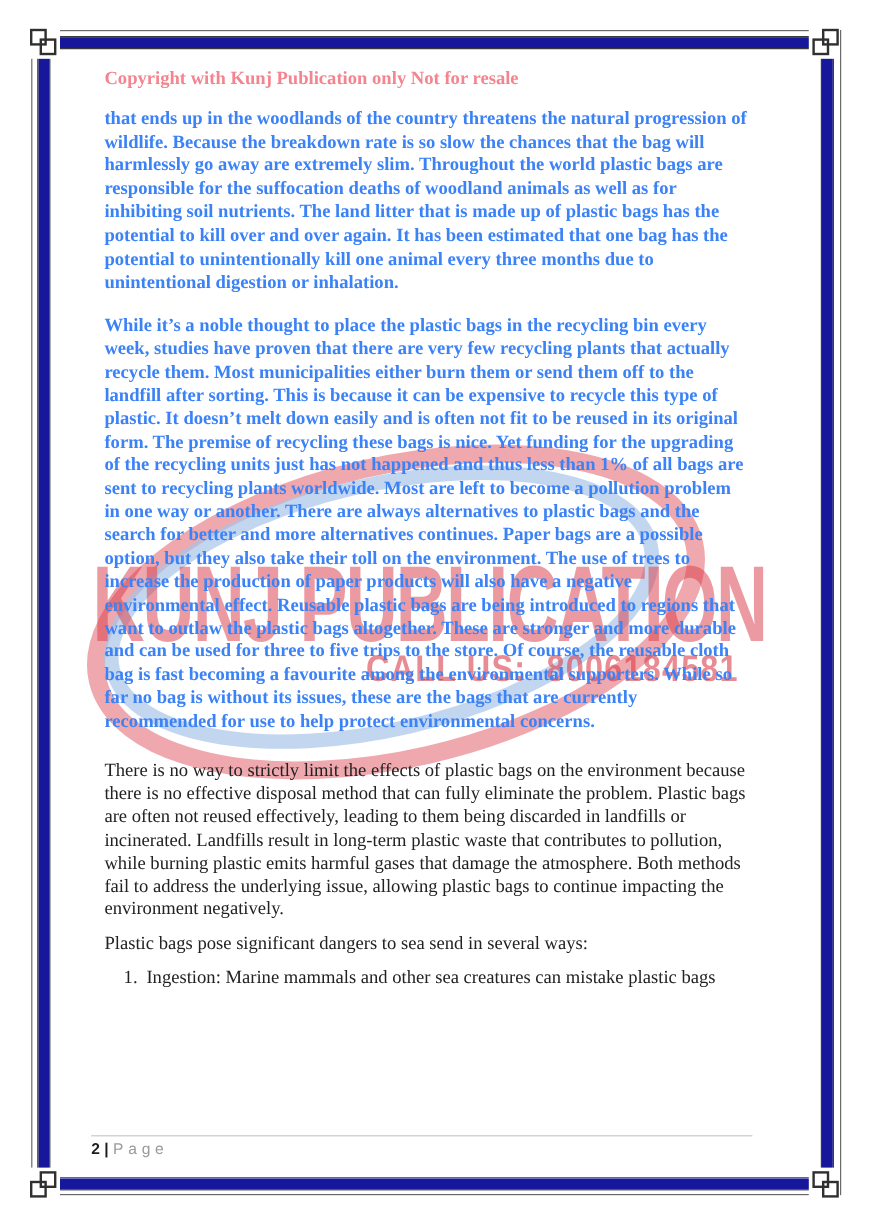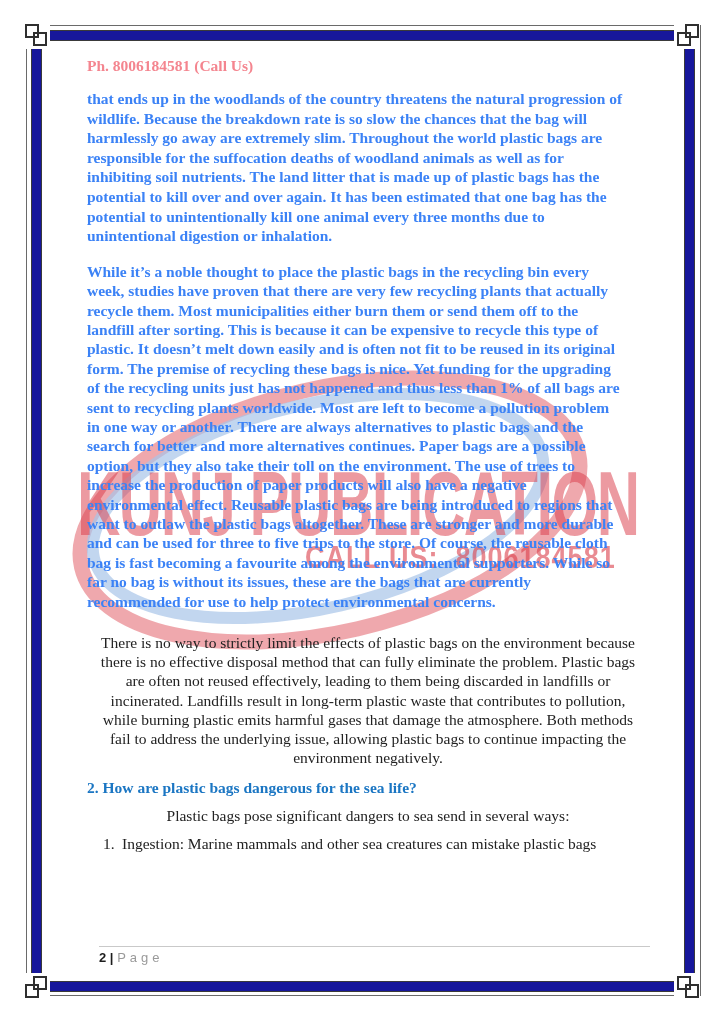--- a/index.html
+++ b/index.html
@@ -53,31 +53,31 @@
             line-height: 19.6px; white-space: pre-line; }
   .p1 { margin-bottom: 16px; }
   .p2 { line-height: 19.4px; margin-bottom: 22px; }
 
   .h-blue { color: #1b76c3; font-weight: bold; font-size: 15.5px;
             line-height: 22px; white-space: pre-line; }
   .h1q { margin-bottom: 6px; }
   .h2q { line-height: 21px; margin-bottom: 8px; }
 
   .p-black { color: #222222; font-size: 15.5px; line-height: 19.2px;
-             white-space: pre-line; text-align: center; }
+             white-space: pre-line; }
   .a1 { margin-bottom: 10px; }
   .intro { line-height: 20px; margin-bottom: 8px; }
 
   .list-item { display: flex; padding-left: 16px; color: #222222;
                font-size: 15.5px; line-height: 19.5px; }
   .li-num { width: 19px; flex: none; }
   .li-term { font-weight: normal; }
 
   
-  .footer { position: absolute; left: 99px; top: 946px; width: 551px; z-index: 2; }
+  .footer { position: absolute; left: 76px; top: 946px; width: 551px; z-index: 2; }
   .f-sep { border-top: 1px solid #c9c9c9; margin-bottom: 3px; }
   .f-text { font-family: "Liberation Sans", sans-serif; font-size: 13px; }
   .f-num { color: #1d1d1d; font-weight: bold; }
   .f-div { color: #1d1d1d; font-weight: bold; }
   .f-label { color: #9a9a9a; letter-spacing: 4px; }
 </style>
 </head>
 <body>
 
 <div class="sheet">
@@ -106,21 +106,21 @@
       <ellipse cx="290" cy="160" rx="255" ry="122" transform="rotate(-13 290 160)" fill="none" stroke="rgba(219,62,74,0.45)" stroke-width="15"></ellipse>
       <ellipse cx="278" cy="156" rx="230" ry="102" transform="rotate(-13 278 156)" fill="none" stroke="rgba(168,196,232,0.7)" stroke-width="12"></ellipse>
     </svg>
     <div class="wm-title">KUNJ PUBLICATION</div>
     <div class="wm-sub">CALL US:  8006184581</div>
   </div>
 
   <div class="content">
 
     <div class="hdr">
-      <span>Ph. 8006184581 (Call Us)</span>
+      <span>Copyright with Kunj Publication only Not for resale</span>
     </div>
 
     <p class="p-blue p1">that ends up in the woodlands of the country threatens the natural progression of
 wildlife. Because the breakdown rate is so slow the chances that the bag will
 harmlessly go away are extremely slim. Throughout the world plastic bags are
 responsible for the suffocation deaths of woodland animals as well as for
 inhibiting soil nutrients. The land litter that is made up of plastic bags has the
 potential to kill over and over again. It has been estimated that one bag has the
 potential to unintentionally kill one animal every three months due to
 unintentional digestion or inhalation.</p>
@@ -146,21 +146,20 @@
 
 
     <p class="p-black a1">There is no way to strictly limit the effects of plastic bags on the environment because
 there is no effective disposal method that can fully eliminate the problem. Plastic bags
 are often not reused effectively, leading to them being discarded in landfills or
 incinerated. Landfills result in long-term plastic waste that contributes to pollution,
 while burning plastic emits harmful gases that damage the atmosphere. Both methods
 fail to address the underlying issue, allowing plastic bags to continue impacting the
 environment negatively.</p>
 
-    <div class="h-blue h2q">2. How are plastic bags dangerous for the sea life?</div>
 
     <p class="p-black intro">Plastic bags pose significant dangers to sea send in several ways:</p>
 
     <div class="list-item">
       <span class="li-num">1.</span>
       <div class="li-body">
         <div><span class="li-term">Ingestion</span><span>: Marine mammals and other sea creatures can mistake plastic bags</span></div>
       </div>
     </div>
 

